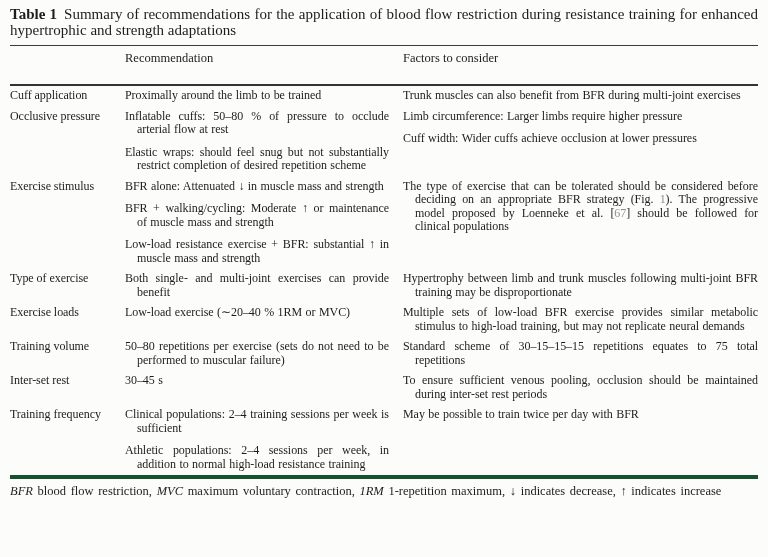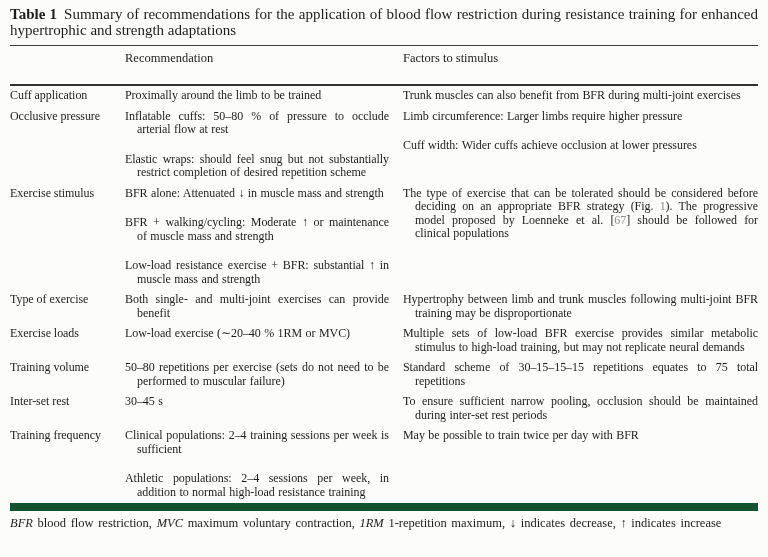--- a/index.html
+++ b/index.html
@@ -26,37 +26,37 @@
     table-layout: fixed;
   }
   thead th {
     font-weight: normal;
     text-align: left;
     font-size: 12.5px;
     line-height: 14px;
     padding: 5px 0 19px 0;
     border-bottom: 2px solid #333;
   }
-  tbody { border-bottom: 8px solid #14532d; }
+  tbody { border-bottom: 4px solid #14532d; }
   td {
     vertical-align: top;
     font-size: 12px;
     line-height: 13.5px;
     padding: 3px 0 4px 0;
     letter-spacing: -0.05px;
   }
   td.label { padding-right: 8px; }
   td.rec   { padding-right: 14px; }
   .para {
     text-align: justify;
     padding-left: 12px;
     text-indent: -12px;
     word-spacing: 0.5px;
   }
-  .para + .para { margin-top: 16px; }
+  .para + .para { margin-top: 9px; }
   .link { color: #8f8f8f; }
   .italic { font-style: italic; text-align: right; }
 
   .footnote {
     font-size: 12.5px;
     line-height: 15px;
     margin: 5px 0 0 0;
     word-spacing: 1.5px;
   }
 </style>
@@ -70,21 +70,21 @@
   <table class="tbl">
     <colgroup>
       <col style="width:115px">
       <col style="width:278px">
       <col>
     </colgroup>
     <thead>
       <tr>
         <th></th>
         <th>Recommendation</th>
-        <th>Factors to stimulus</th>
+        <th>Factors to consider</th>
       </tr>
     </thead>
     <tbody id="tbody">
         <tr>
           <td class="label">Cuff application</td>
           <td class="rec">
             <div class="para"><span>Proximally around the limb to be trained</span></div>
           </td>
           <td class="fac">
             <div class="para"><span>Trunk muscles can also benefit from BFR during multi-joint exercises</span></div>
@@ -138,21 +138,21 @@
           <td class="fac">
             <div class="para"><span>Standard scheme of 30–15–15–15 repetitions equates to 75 total repetitions</span></div>
           </td>
         </tr>
         <tr>
           <td class="label">Inter-set rest</td>
           <td class="rec">
             <div class="para"><span>30–45 s</span></div>
           </td>
           <td class="fac">
-            <div class="para"><span>To ensure sufficient narrow pooling, occlusion should be maintained during inter-set rest periods</span></div>
+            <div class="para"><span>To ensure sufficient venous pooling, occlusion should be maintained during inter-set rest periods</span></div>
           </td>
         </tr>
         <tr>
           <td class="label">Training frequency</td>
           <td class="rec">
             <div class="para"><span>Clinical populations: 2–4 training sessions per week is sufficient</span></div>
             <div class="para"><span>Athletic populations: 2–4 sessions per week, in addition to normal high-load resistance training</span></div>
           </td>
           <td class="fac">
             <div class="para"><span>May be possible to train twice per day with BFR</span></div>

